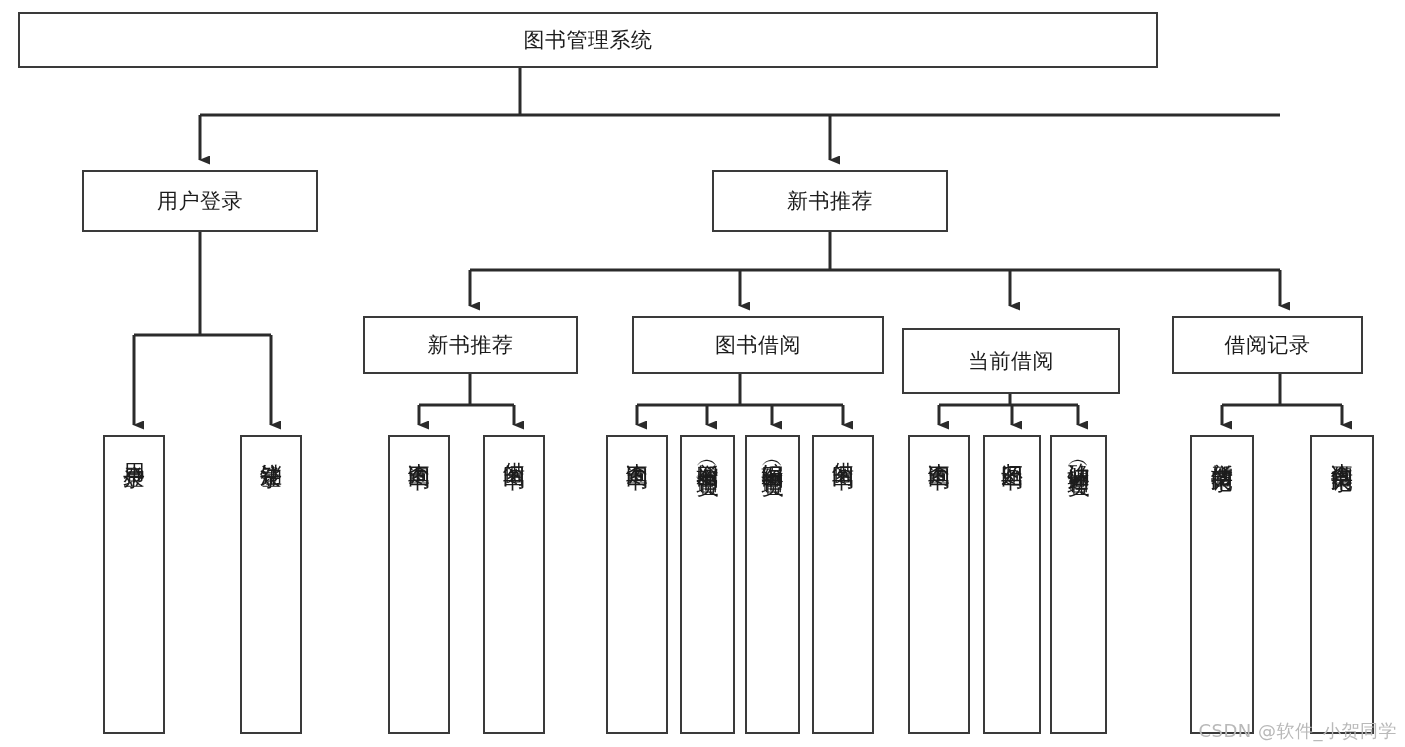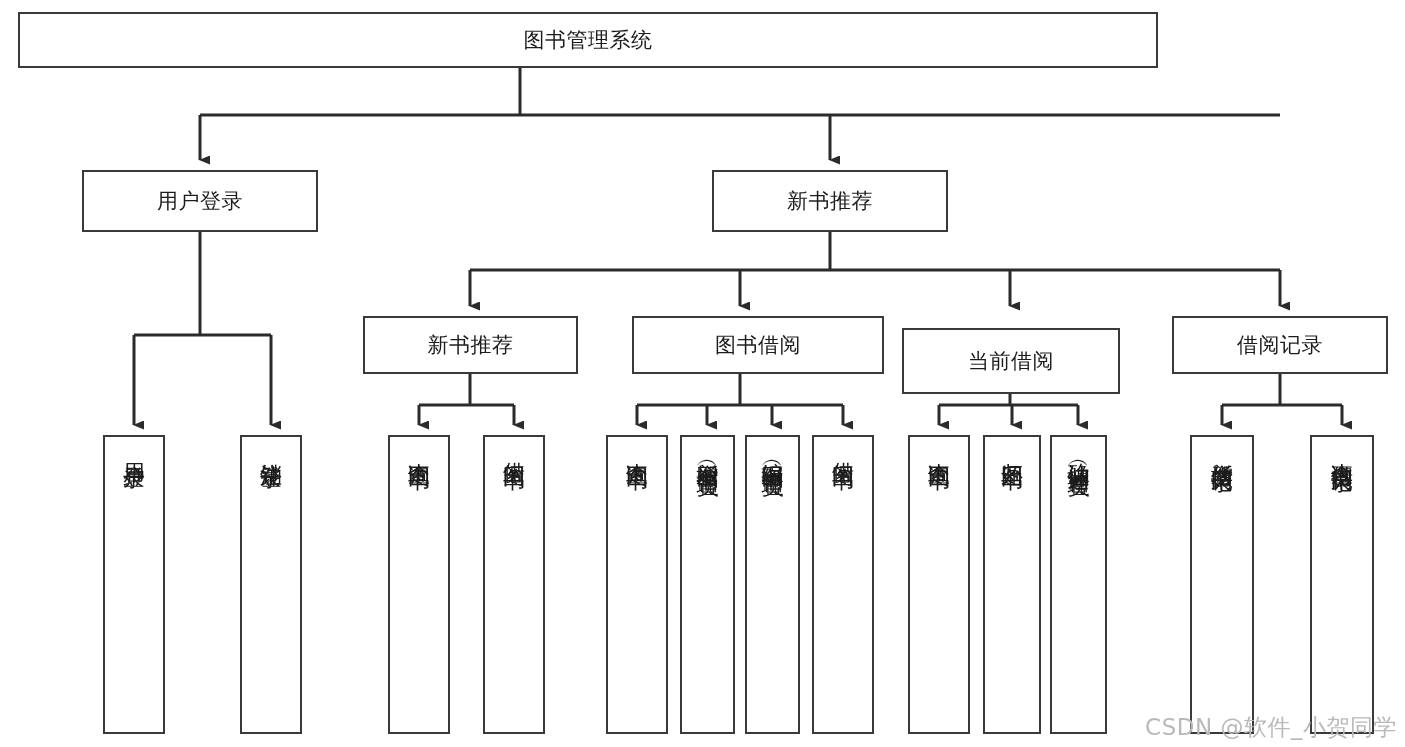--- a/index.html
+++ b/index.html
@@ -42,21 +42,21 @@
     text-orientation:upright;
     font-size:22px;
     line-height:1.18;
     letter-spacing:2px;
     white-space:nowrap;
   }
   .watermark{
     position:absolute;
     right:8px;
     bottom:4px;
-    font-size:23px;
+    font-size:18px;
     color:#b9b9b9;
     letter-spacing:0.5px;
     white-space:nowrap;
     pointer-events:none;
   }
 </style>
 </head>
 <body>
 
 <div id="diagram">
@@ -124,21 +124,21 @@
 
   <div class="node" style="left:363px;top:316px;width:215px;height:58px;">
     <span class="lbl">新书推荐</span>
   </div>
   <div class="node" style="left:632px;top:316px;width:252px;height:58px;">
     <span class="lbl">图书借阅</span>
   </div>
   <div class="node" style="left:902px;top:328px;width:218px;height:66px;">
     <span class="lbl">当前借阅</span>
   </div>
-  <div class="node" style="left:1172px;top:316px;width:216px;height:58px;">
+  <div class="node" style="left:1172px;top:316px;width:191px;height:58px;">
     <span class="lbl">借阅记录</span>
   </div>
 
   <div class="node leaf" style="left:103px;top:435px;width:62px;height:299px;">
     <span class="lbl">用户登录</span>
   </div>
   <div class="node leaf" style="left:240px;top:435px;width:62px;height:299px;">
     <span class="lbl">注销登录</span>
   </div>
 

